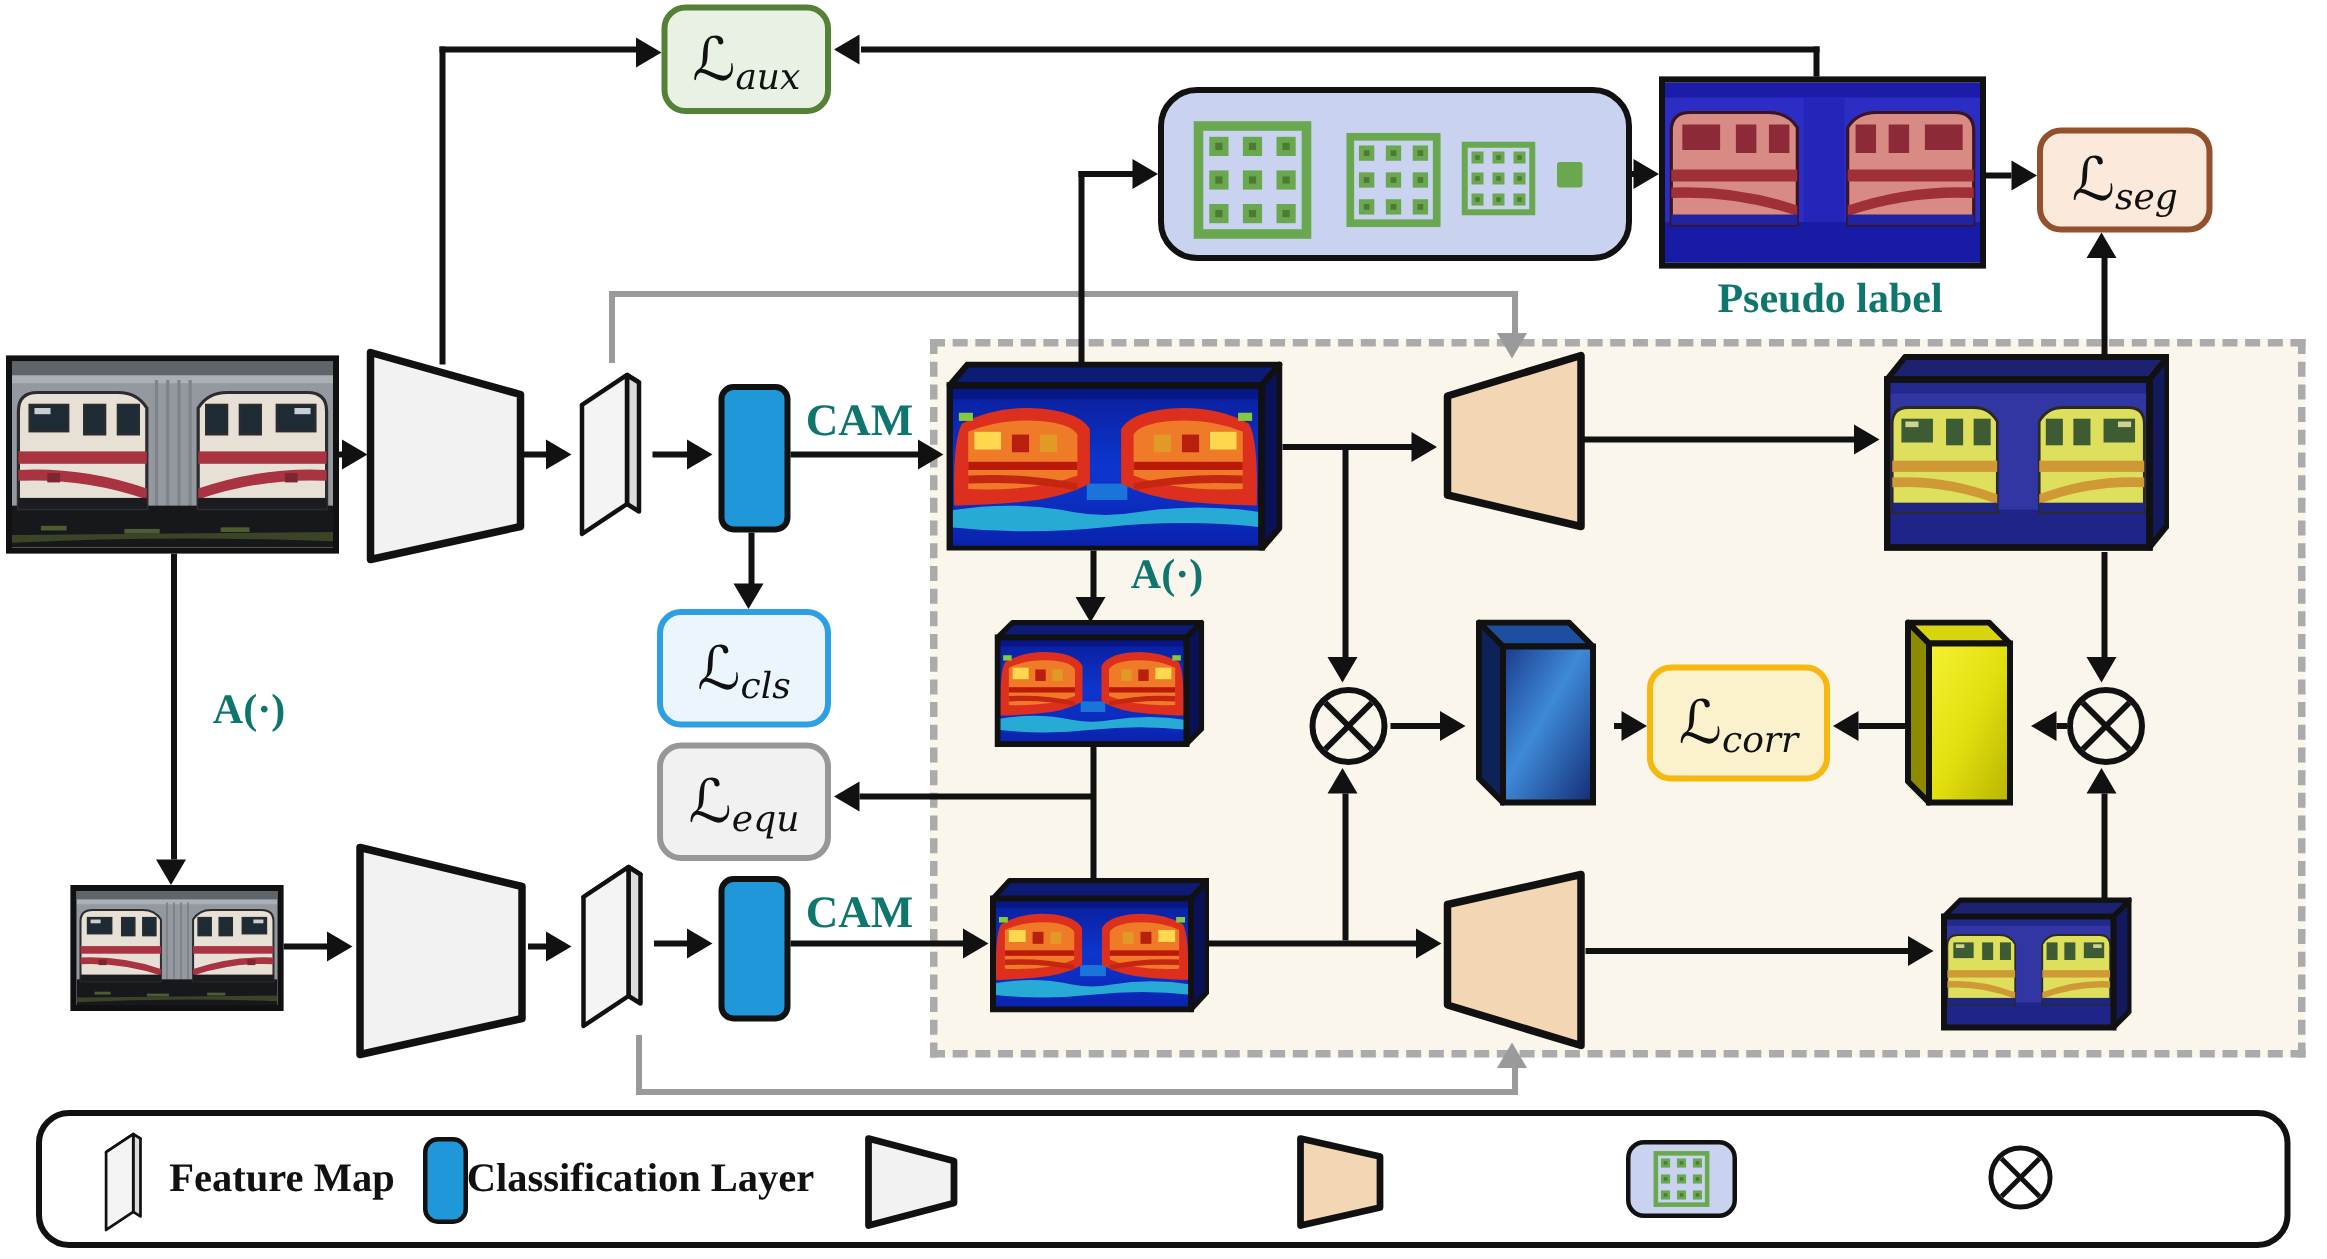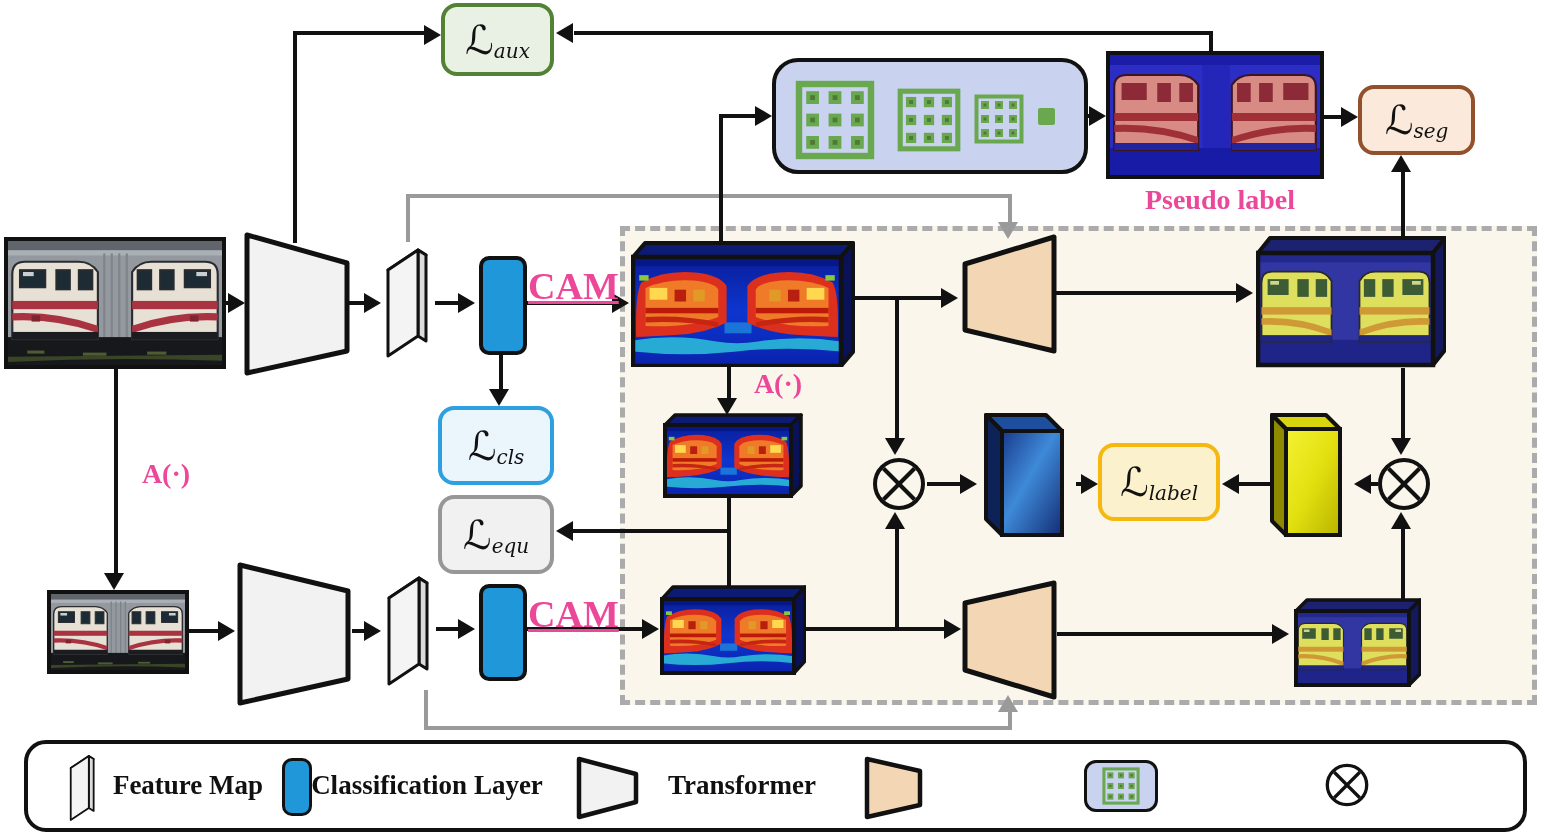--- a/index.html
+++ b/index.html
@@ -21,36 +21,36 @@
   .ar{border-width:10px 0 10px 17px;border-color:transparent transparent transparent #111;}
   .al{border-width:10px 17px 10px 0;border-color:transparent #111 transparent transparent;}
   .au{border-width:0 10px 17px 10px;border-color:transparent transparent #111 transparent;}
   .ad{border-width:17px 10px 0 10px;border-color:#111 transparent transparent transparent;}
   .g.au{border-bottom-color:#9a9a9a;} .g.ad{border-top-color:#9a9a9a;}
   
   .loss{position:absolute;box-sizing:border-box;border-radius:16px;display:flex;
         align-items:center;justify-content:center;}
   .lsym{font-size:40px;font-style:italic;color:#111;line-height:1;
         font-family:"DejaVu Serif","DejaVu Sans",serif;}
-  .lsub{font-size:20px;font-style:italic;color:#111;line-height:1;transform:translateY(11px);
+  .lsub{font-size:24px;font-style:italic;color:#111;line-height:1;transform:translateY(11px);
         font-family:"DejaVu Serif","DejaVu Sans",serif;}
   .loss-aux{left:441px;top:3px;width:113px;height:73px;border:4.5px solid #538135;background:#e9f1e5;}
   .loss-seg{left:1358px;top:85px;width:117px;height:70px;border:4.5px solid #92512c;background:#fbeadb;}
   .loss-cls{left:438px;top:406px;width:116px;height:79px;border:4.5px solid #2e9fe0;background:#ebf5fc;}
   .loss-equ{left:438px;top:495px;width:116px;height:79px;border:4.5px solid #979797;background:#f1f1f1;}
   .loss-corr{left:1098px;top:443px;width:122px;height:78px;border:4.5px solid #f6b70e;background:#fbf1cd;}
   
   .clslayer{position:absolute;background:#1f97d8;border:4px solid #111;border-radius:10px;box-sizing:border-box;}
   
   .varm{position:absolute;left:772px;top:58px;width:316px;height:116px;box-sizing:border-box;
         background:#c9d3ef;border:4.5px solid #111;border-radius:26px;}
   .varm-sq{position:absolute;background:#6aa84f;border-radius:2px;}
   
-  .biglabel{position:absolute;font-weight:700;color:#ec4899;text-align:center;}
-  .cam-label{font-size:38px;text-decoration:underline;}
+  .biglabel{position:absolute;font-weight:700;color:#0f766e;text-align:center;}
+  .cam-label{font-size:30px;}
   .aug-label{font-size:28px;}
   .pseudo-caption{font-size:28px;}
   
   .legend{position:absolute;left:24px;top:740px;width:1503px;height:92px;box-sizing:border-box;
           border:4px solid #111;border-radius:22px;background:#fff;}
   .legend .item-label{position:absolute;display:flex;align-items:center;justify-content:center;
           text-align:center;font-weight:700;font-size:27px;color:#111;line-height:1.25;}
   .varm-chip{position:absolute;background:#c9d3ef;border:3.5px solid #111;border-radius:12px;
           box-sizing:border-box;display:flex;align-items:center;justify-content:center;}
 </style>
@@ -420,42 +420,41 @@
   <div class="loss loss-cls">
     <span class="lsym">ℒ</span>
       <span class="lsub">cls</span>
   </div>
   <div class="loss loss-equ">
     <span class="lsym">ℒ</span>
       <span class="lsub">equ</span>
   </div>
   <div class="loss loss-corr">
     <span class="lsym">ℒ</span>
-      <span class="lsub">label</span>
+      <span class="lsub">corr</span>
   </div>
 
   <div class="biglabel cam-label" style="left:528px;top:264px;width:90px">CAM</div>
   <div class="biglabel cam-label" style="left:528px;top:592px;width:90px">CAM</div>
   <div class="biglabel aug-label" style="left:126px;top:458px;width:80px">A(·)</div>
   <div class="biglabel aug-label" style="left:738px;top:368px;width:80px">A(·)</div>
   <div class="biglabel pseudo-caption" style="left:1100px;top:184px;width:240px">Pseudo label</div>
 
   <div class="legend">
     <svg class="abs" style="left:34px;top:6px" width="44" height="76">
         <use href="#fmap-slab"></use>
       </svg>
     <div class="item-label" style="left:84px;top:4px;width:152px;height:76px">Feature Map</div>
 
     <div class="clslayer" style="left:254px;top:14px;width:30px;height:58px;border-width:3.5px"></div>
     <div class="item-label" style="left:275px;top:4px;width:248px;height:76px">Classification Layer</div>
 
     <svg class="abs" style="left:548px;top:12px" width="64" height="64">
       <polygon points="3,3 60,18 60,46 3,61" fill="#f2f2f2" stroke="#111" stroke-width="4.5" stroke-linejoin="round"></polygon>
     </svg>
-    <div class="item-label" style="left:616px;top:4px;width:196px;height:76px">Transformer</div>
 
     <svg class="abs" style="left:836px;top:12px" width="60" height="64">
       <polygon points="3,3 56,15 56,49 3,61" fill="#f3d7b5" stroke="#111" stroke-width="4.5" stroke-linejoin="round"></polygon>
     </svg>
 
     <div class="varm-chip" style="left:1056px;top:16px;width:74px;height:52px">
       <svg width="38" height="38">
           <use href="#varm-grid"></use>
         </svg>
     </div>

